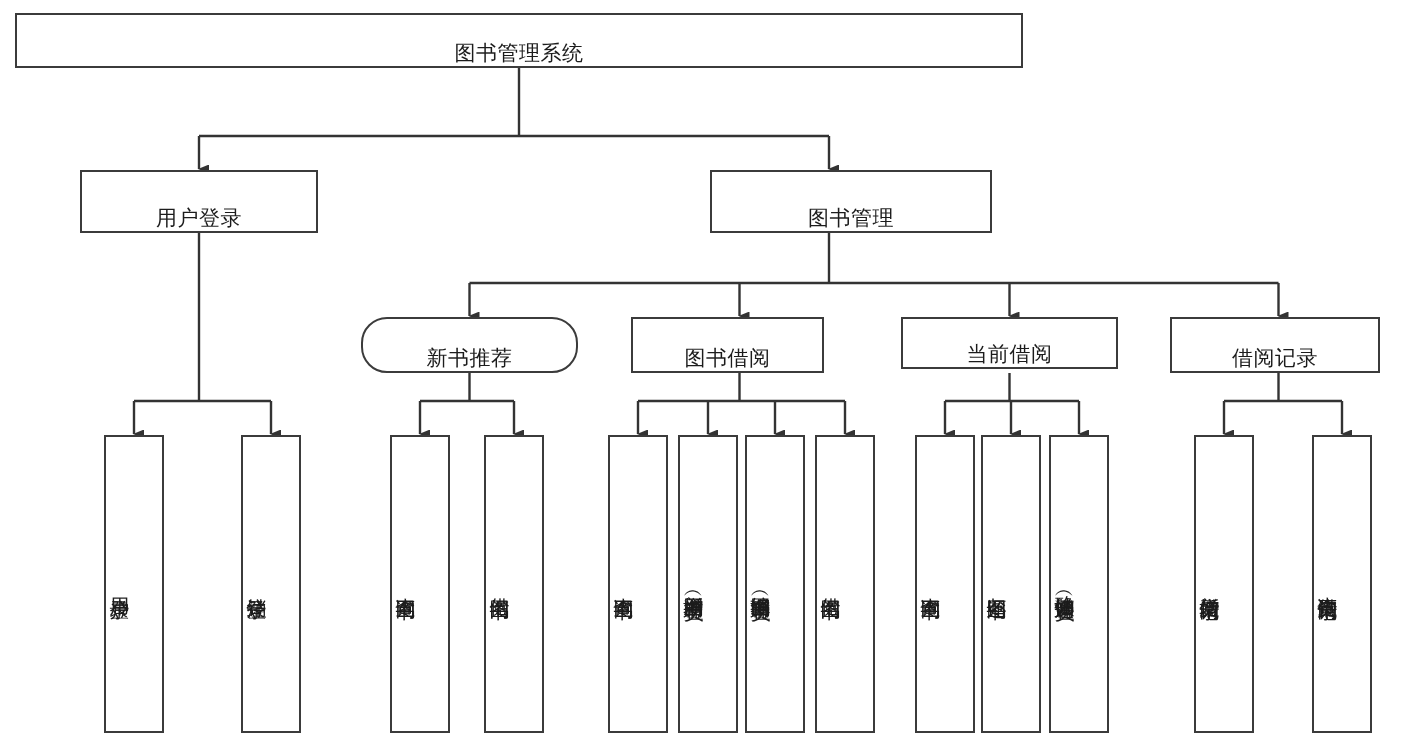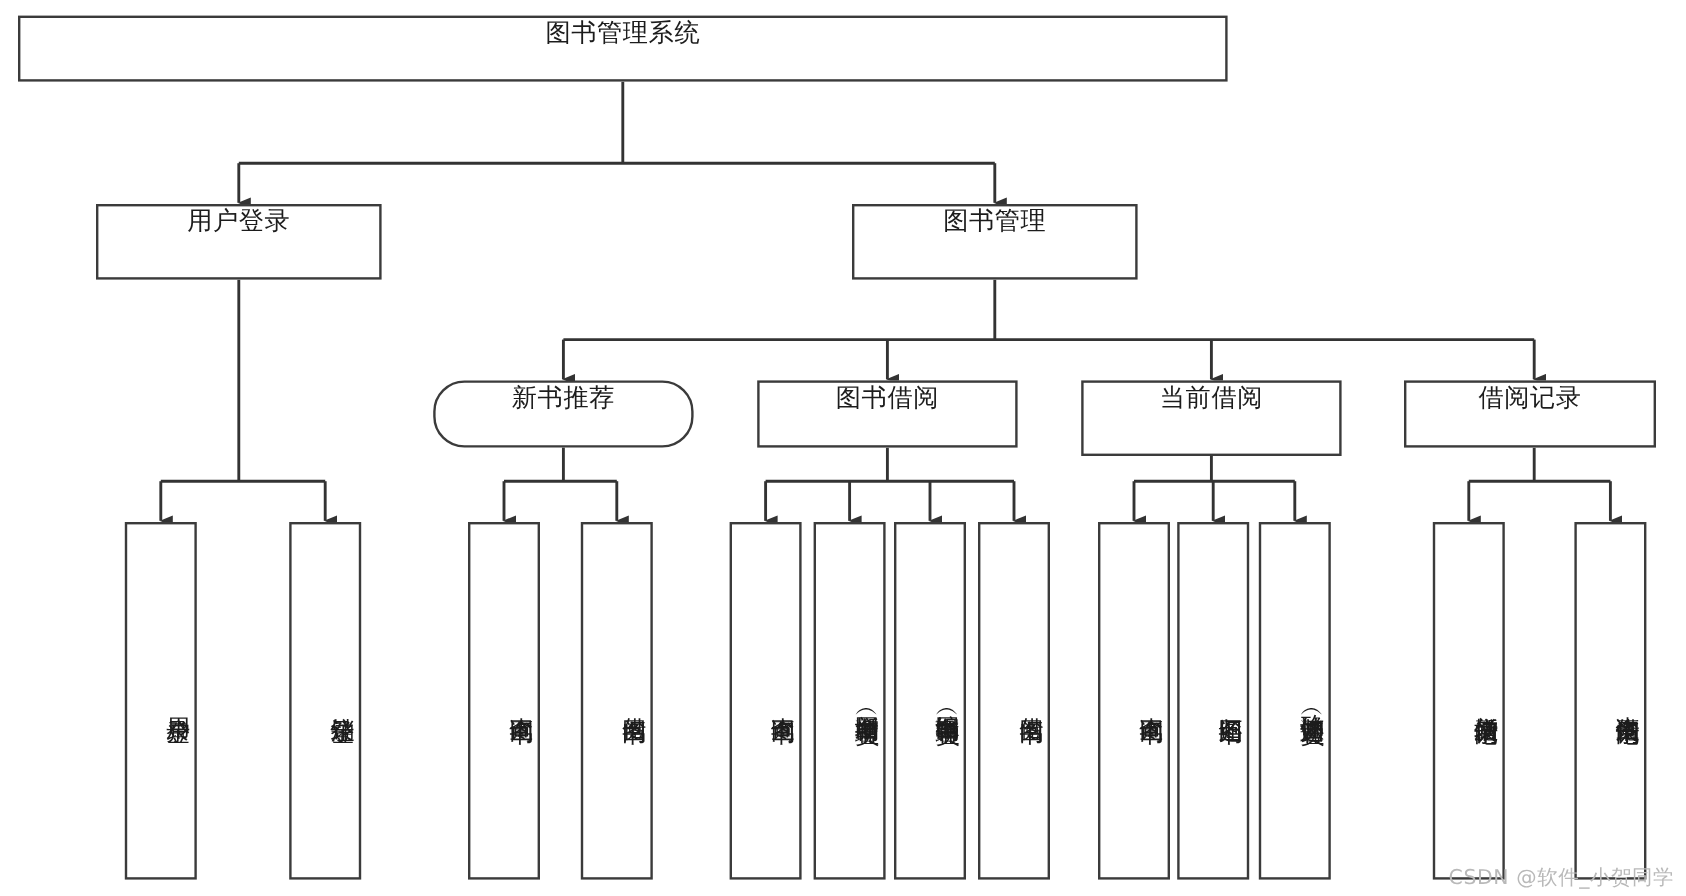--- a/index.html
+++ b/index.html
@@ -24,21 +24,21 @@
     width: 1405px;
     height: 747px;
     pointer-events: none;
   }
   .node {
     position: absolute;
     box-sizing: border-box;
     border: 2px solid #3b3b3b;
     background: #ffffff;
     display: flex;
-    align-items: flex-start;
+    align-items: flex-end;
     justify-content: center;
     color: #1c1c1c;
   }
   .node.horiz {
     font-size: 21px;
     line-height: 1.2;
     letter-spacing: 0.5px;
     white-space: nowrap;
   }
   .node.vert {
@@ -108,30 +108,30 @@
       </g>
   </svg>
 
   <div id="nodes">
       <div class="node horiz" style="left: 15px; top: 13px; width: 1008px; height: 55px;">
         <span>图书管理系统</span>
       </div>
       <div class="node horiz" style="left: 80px; top: 170px; width: 238px; height: 63px;">
         <span>用户登录</span>
       </div>
-      <div class="node horiz" style="left: 710px; top: 170px; width: 238px; height: 63px;">
+      <div class="node horiz" style="left: 710px; top: 170px; width: 282px; height: 63px;">
         <span>图书管理</span>
       </div>
       <div class="node horiz" style="left: 361px; top: 317px; width: 217px; height: 56px; border-radius: 26px;">
         <span>新书推荐</span>
       </div>
-      <div class="node horiz" style="left: 631px; top: 317px; width: 217px; height: 56px;">
+      <div class="node horiz" style="left: 631px; top: 317px; width: 193px; height: 56px;">
         <span>图书借阅</span>
       </div>
-      <div class="node horiz" style="left: 901px; top: 317px; width: 217px; height: 63px;">
+      <div class="node horiz" style="left: 901px; top: 317px; width: 217px; height: 52px;">
         <span>当前借阅</span>
       </div>
       <div class="node horiz" style="left: 1170px; top: 317px; width: 210px; height: 56px;">
         <span>借阅记录</span>
       </div>
       <div class="node vert" style="left: 104px; top: 435px; width: 60px; height: 298px;">
         <span>用户登录</span>
       </div>
       <div class="node vert" style="left: 241px; top: 435px; width: 60px; height: 298px;">
         <span>注销登录</span>
@@ -164,14 +164,13 @@
         <span>确认归还（管理员）</span>
       </div>
       <div class="node vert" style="left: 1194px; top: 435px; width: 60px; height: 298px;">
         <span>新增借阅记录</span>
       </div>
       <div class="node vert" style="left: 1312px; top: 435px; width: 60px; height: 298px;">
         <span>查询借阅记录</span>
       </div>
     </div>
 
-  <div id="watermark">CSDN @软件_小贺同学</div>
 </div>
 
 </body></html>

